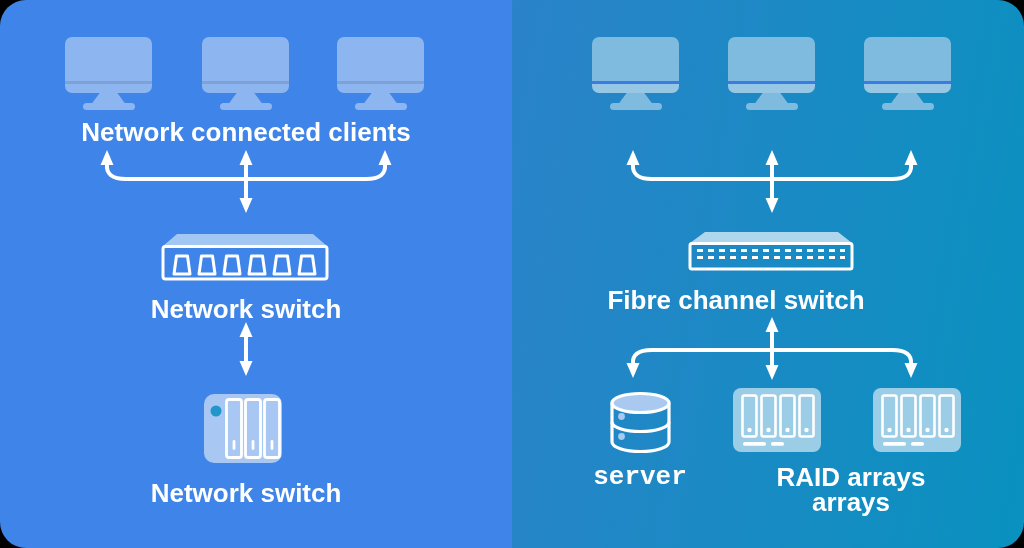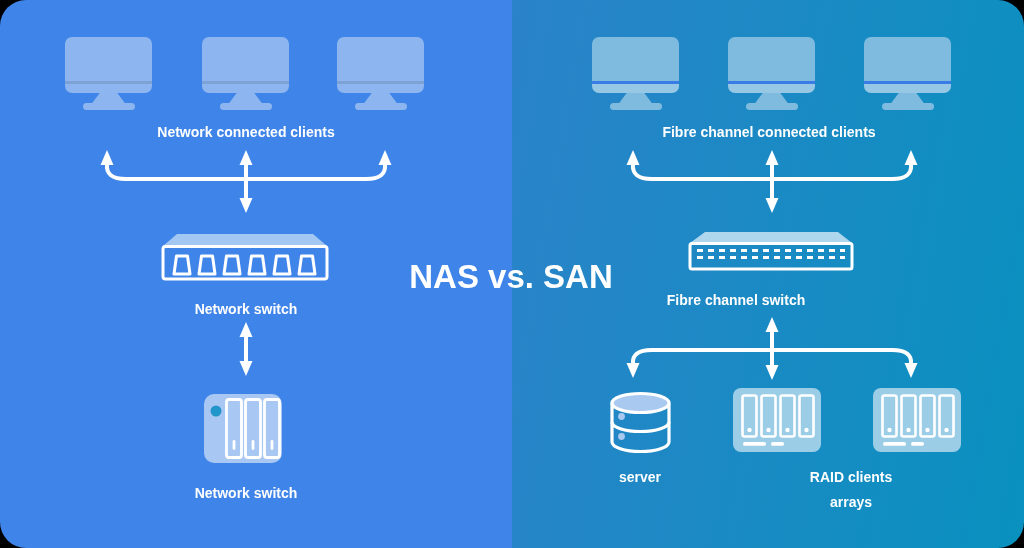--- a/index.html
+++ b/index.html
@@ -5,21 +5,21 @@
   html,body{margin:0;padding:0;background:#000;}
   .stage{
     position:relative;width:1024px;height:548px;overflow:hidden;
     border-radius:26px;
     font-family:"Liberation Sans","DejaVu Sans",sans-serif;
   }
   .panel{position:absolute;top:0;height:548px;width:512px;}
   .panel-left{left:0;background:var(--nas-bg,#3f84e8);}
   .panel-right{left:512px;background:linear-gradient(100deg,var(--san-bg-start,#2b83c9) 0%,var(--san-bg-end,#0991bf) 100%);}
   .label{
-    position:absolute;color:var(--text-color,#fff);font-weight:700;font-size:14px;
+    position:absolute;color:var(--text-color,#fff);font-weight:700;font-size:26px;
     line-height:25px;text-align:center;transform:translateX(-50%);white-space:nowrap;
   }
   .title{
     position:absolute;left:511px;top:258px;transform:translateX(-50%);
     color:var(--text-color,#fff);font-weight:700;font-size:33px;white-space:nowrap;z-index:5;
   }
   
   .monitor{position:absolute;width:87px;height:73px;}
   .mon-body{position:absolute;top:0;left:0;width:87px;height:56px;border-radius:7px;overflow:hidden;}
   .monitor-nas .mon-body{background:var(--nas-monitor-fill,#8db5ef);}
@@ -47,21 +47,20 @@
   .raid-fill{fill:var(--raid-fill,#9ccde7);}
 </style>
 </head>
 <body>
 
 <div class="stage">
 
   <div class="panel panel-left"></div>
   <div class="panel panel-right"></div>
 
-  <div class="title">NAS vs. SAN</div>
 
   <div class="monitor monitor-nas" style="left:65px;top:37px;">
     <div class="mon-body">
         <div class="mon-line"></div>
       </div>
     <div class="mon-neck"></div>
       <div class="mon-base"></div>
   </div>
   <div class="monitor monitor-nas" style="left:202px;top:37px;">
     <div class="mon-body">
@@ -159,21 +158,20 @@
   </div>
   <div class="monitor monitor-san" style="left:864px;top:37px;">
     <div class="mon-body">
         <div class="mon-chin"></div>
         <div class="mon-line"></div>
       </div>
     <div class="mon-neck"></div>
       <div class="mon-base"></div>
   </div>
 
-  <div class="label" style="left:769px;top:120px;">Fibre channel connected clients</div>
 
   <div class="abs" style="left:622px;top:146px;">
     <svg width="300" height="70" viewBox="0 0 300 70">
       <g class="stroke-w" stroke-width="4">
         <path d="M 30 33 L 270 33"></path>
         <path d="M 30 33 C 16 33 10 28 11 18"></path>
         <path d="M 270 33 C 284 33 290 28 289 18"></path>
         <path d="M 150 16 L 150 54"></path>
       </g>
       <g class="fill-w">
@@ -259,21 +257,21 @@
           <circle cx="35.5" cy="42" r="2.2"></circle>
         <circle cx="54.5" cy="42" r="2.2"></circle>
           <circle cx="73.5" cy="42" r="2.2"></circle>
         <rect x="10" y="54" width="23" height="3.8" rx="1.9"></rect>
         <rect x="38" y="54" width="13" height="3.8" rx="1.9"></rect>
       </g>
     </svg>
   </div>
 
   <div class="label" style="left:640px;top:465px;">
-    <span style="display:block;">server</span>
+    <span style="display:block;font-family:Liberation Mono, monospace;">server</span>
   </div>
 
   <div class="label" style="left:851px;top:465px;">
-    <span style="display:block;">RAID clients</span>
+    <span style="display:block;">RAID arrays</span>
     <span style="display:block;">arrays</span>
   </div>
 
 </div>
 
 </body></html>

